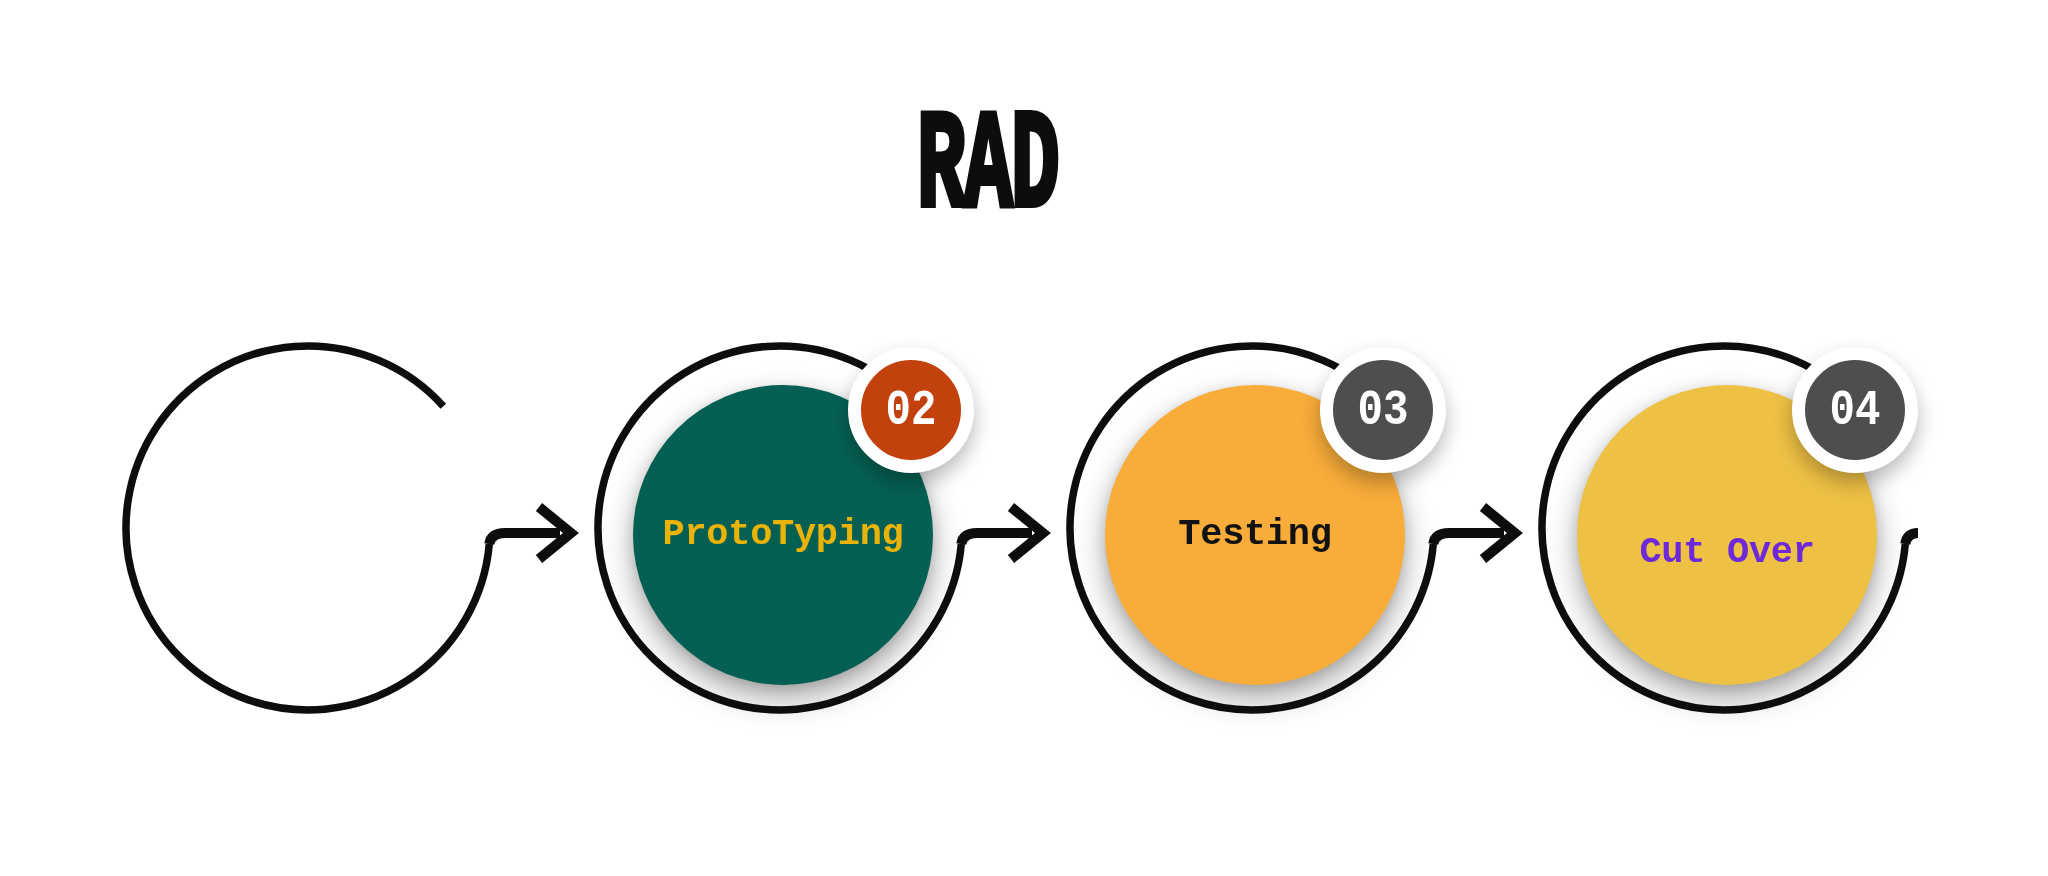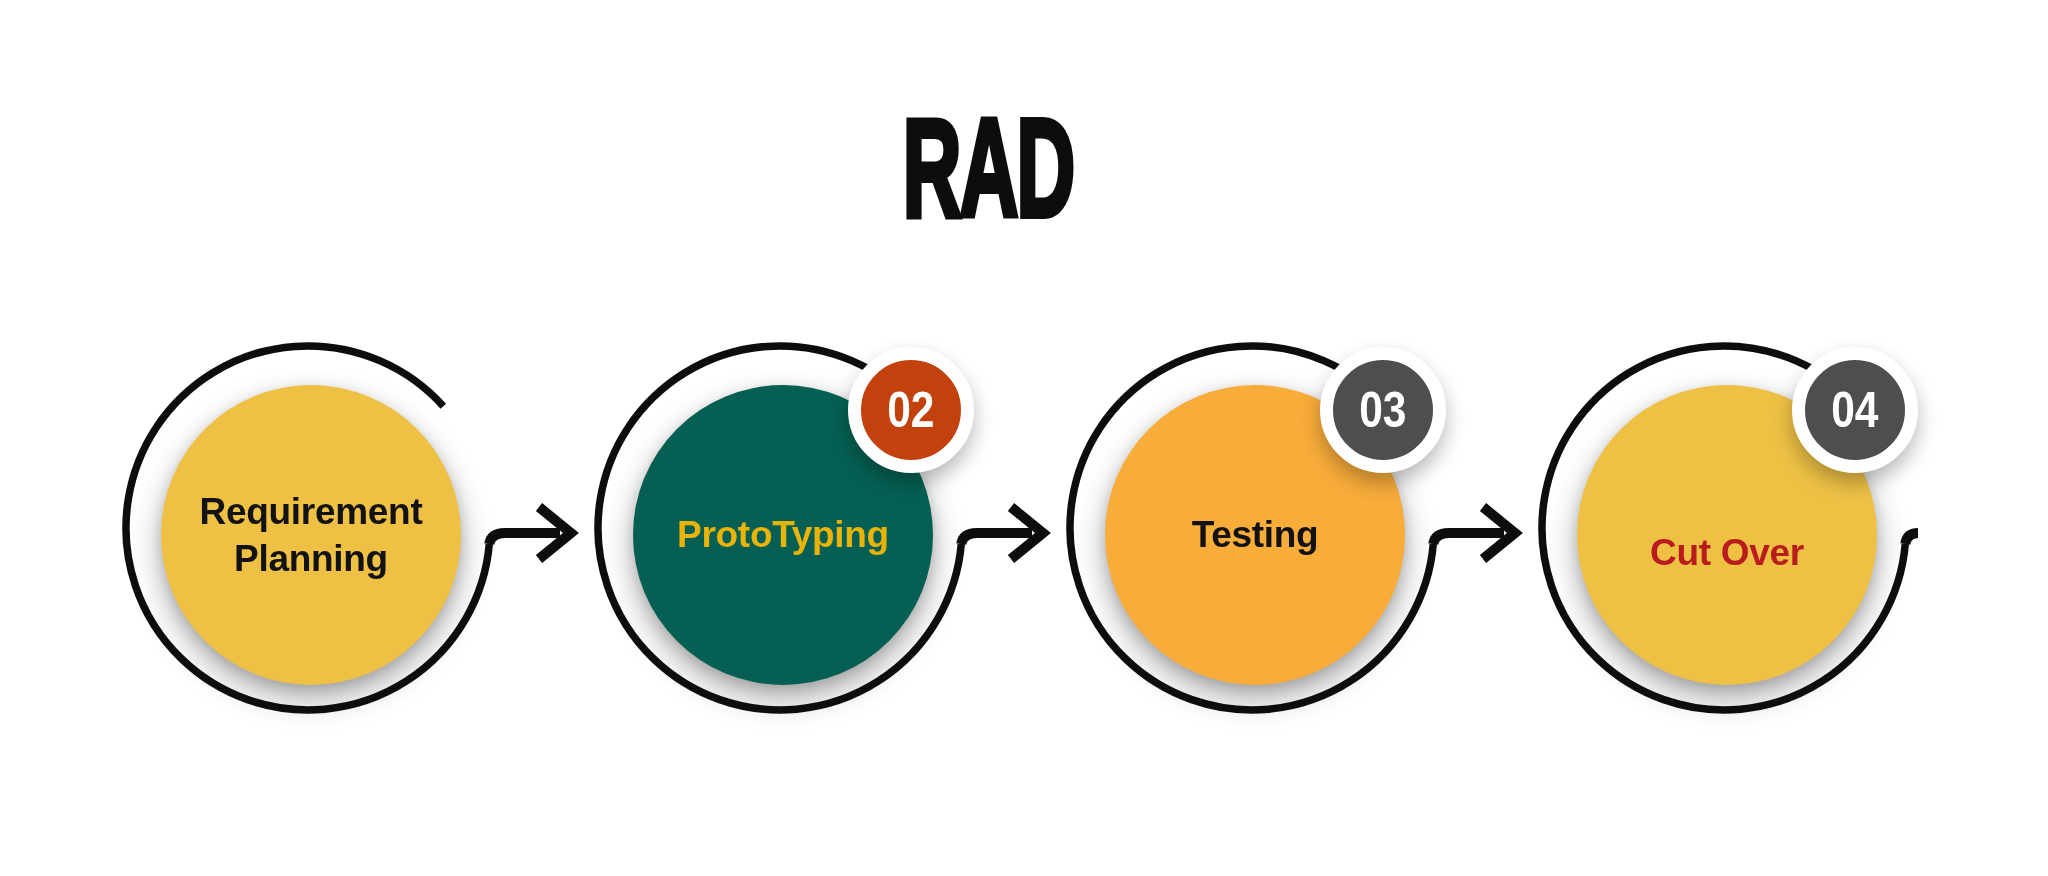--- a/index.html
+++ b/index.html
@@ -1,21 +1,21 @@
 <!DOCTYPE html>
 <html><head>
 <meta charset="utf-8">
 <style>
   html, body { margin: 0; padding: 0; background: #ffffff; }
   .stage {
     position: relative;
     width: 2048px;
     height: 876px;
     overflow: hidden;
-    font-family: Liberation Sans, sans-serif;
+    font-family: Liberation Mono, monospace;
     background: #ffffff;
   }
 
   
   .title-row {
     position: absolute;
     top: 98px;
     left: 0;
     width: 1976px;
     text-align: center;
@@ -103,23 +103,20 @@
 </head>
 <body>
 
 <div class="stage" style="background-color: rgb(255, 255, 255);">
 
   <div class="title-row">
     <span class="title" style="color: rgb(13, 13, 13);">RAD</span>
   </div>
 
   <div class="unit u0">
-    <div class="circle" style="background-color: rgb(238, 193, 69);">
-      <div class="circle-label" style="color: rgb(18, 18, 18);">Requirement Planning</div>
-    </div>
     <svg class="ring-svg" width="490" height="470" viewBox="0 0 490 470">
       <path class="ring" d="M 335.3 81.2 A 182 182 0 1 0 381.3 218.9" style="stroke: rgb(13, 13, 13);"></path>
       <path class="conn" d="M 381.3 218.9 Q 383 208 397 208 H 452" style="stroke: rgb(13, 13, 13);"></path>
       <path class="head" d="M 431 182 L 463 208 L 431 234" style="stroke: rgb(13, 13, 13);"></path>
     </svg>
   </div>
 
   <div class="unit u1">
     <div class="circle" style="background-color: rgb(5, 96, 83);">
       <div class="circle-label" style="color: #eab308;">ProtoTyping</div>
@@ -143,21 +140,21 @@
       <path class="conn" d="M 381.3 218.9 Q 383 208 397 208 H 452" style="stroke: rgb(13, 13, 13);"></path>
       <path class="head" d="M 431 182 L 463 208 L 431 234" style="stroke: rgb(13, 13, 13);"></path>
     </svg>
     <div class="badge" style="background-color: rgb(78, 78, 78); border-color: rgb(255, 255, 255); text-align: center;">
       <span class="badge-num" style="color: rgb(255, 255, 255);">03</span>
     </div>
   </div>
 
   <div class="unit u3">
     <div class="circle" style="background-color: rgb(238, 193, 69);">
-      <div class="circle-label" style="color: #b91c1c; margin-top: 36px;">Cut Over</div>
+      <div class="circle-label" style="color: #6d28d9; margin-top: 36px;">Cut Over</div>
     </div>
     <svg class="ring-svg" width="490" height="470" viewBox="0 0 490 470">
       <path class="ring" d="M 335.3 81.2 A 182 182 0 1 0 381.3 218.9" style="stroke: rgb(13, 13, 13);"></path>
       <path class="conn" d="M 381.3 218.9 Q 383 208 394 208" style="stroke: rgb(13, 13, 13);"></path>
     </svg>
     <div class="badge" style="background-color: rgb(78, 78, 78); border-color: rgb(255, 255, 255);">
       <span class="badge-num" style="color: rgb(255, 255, 255);">04</span>
     </div>
   </div>
 

